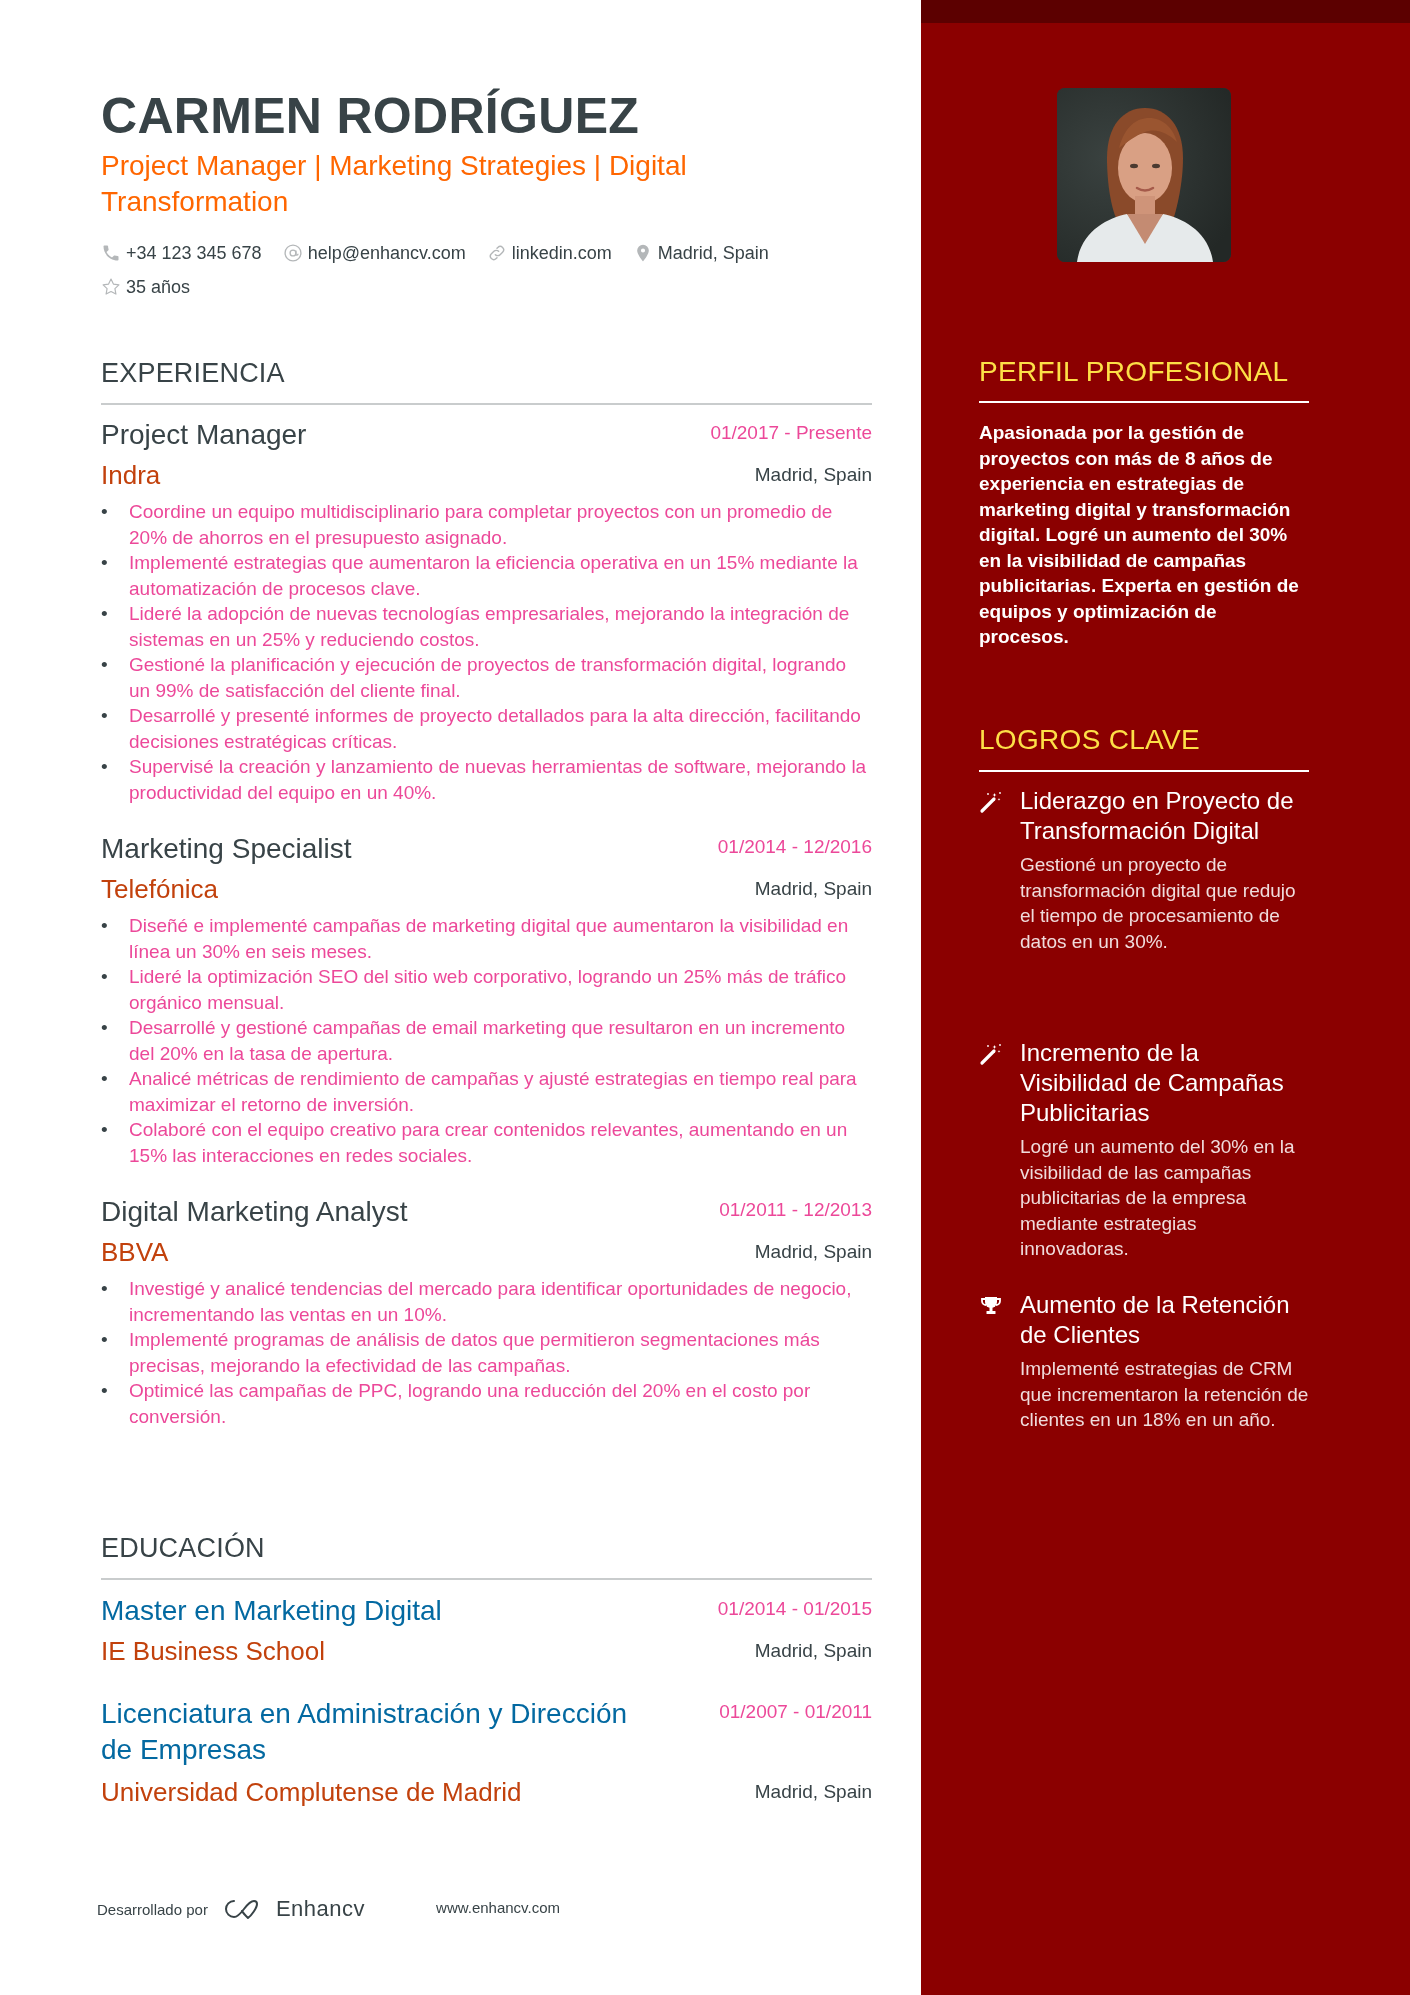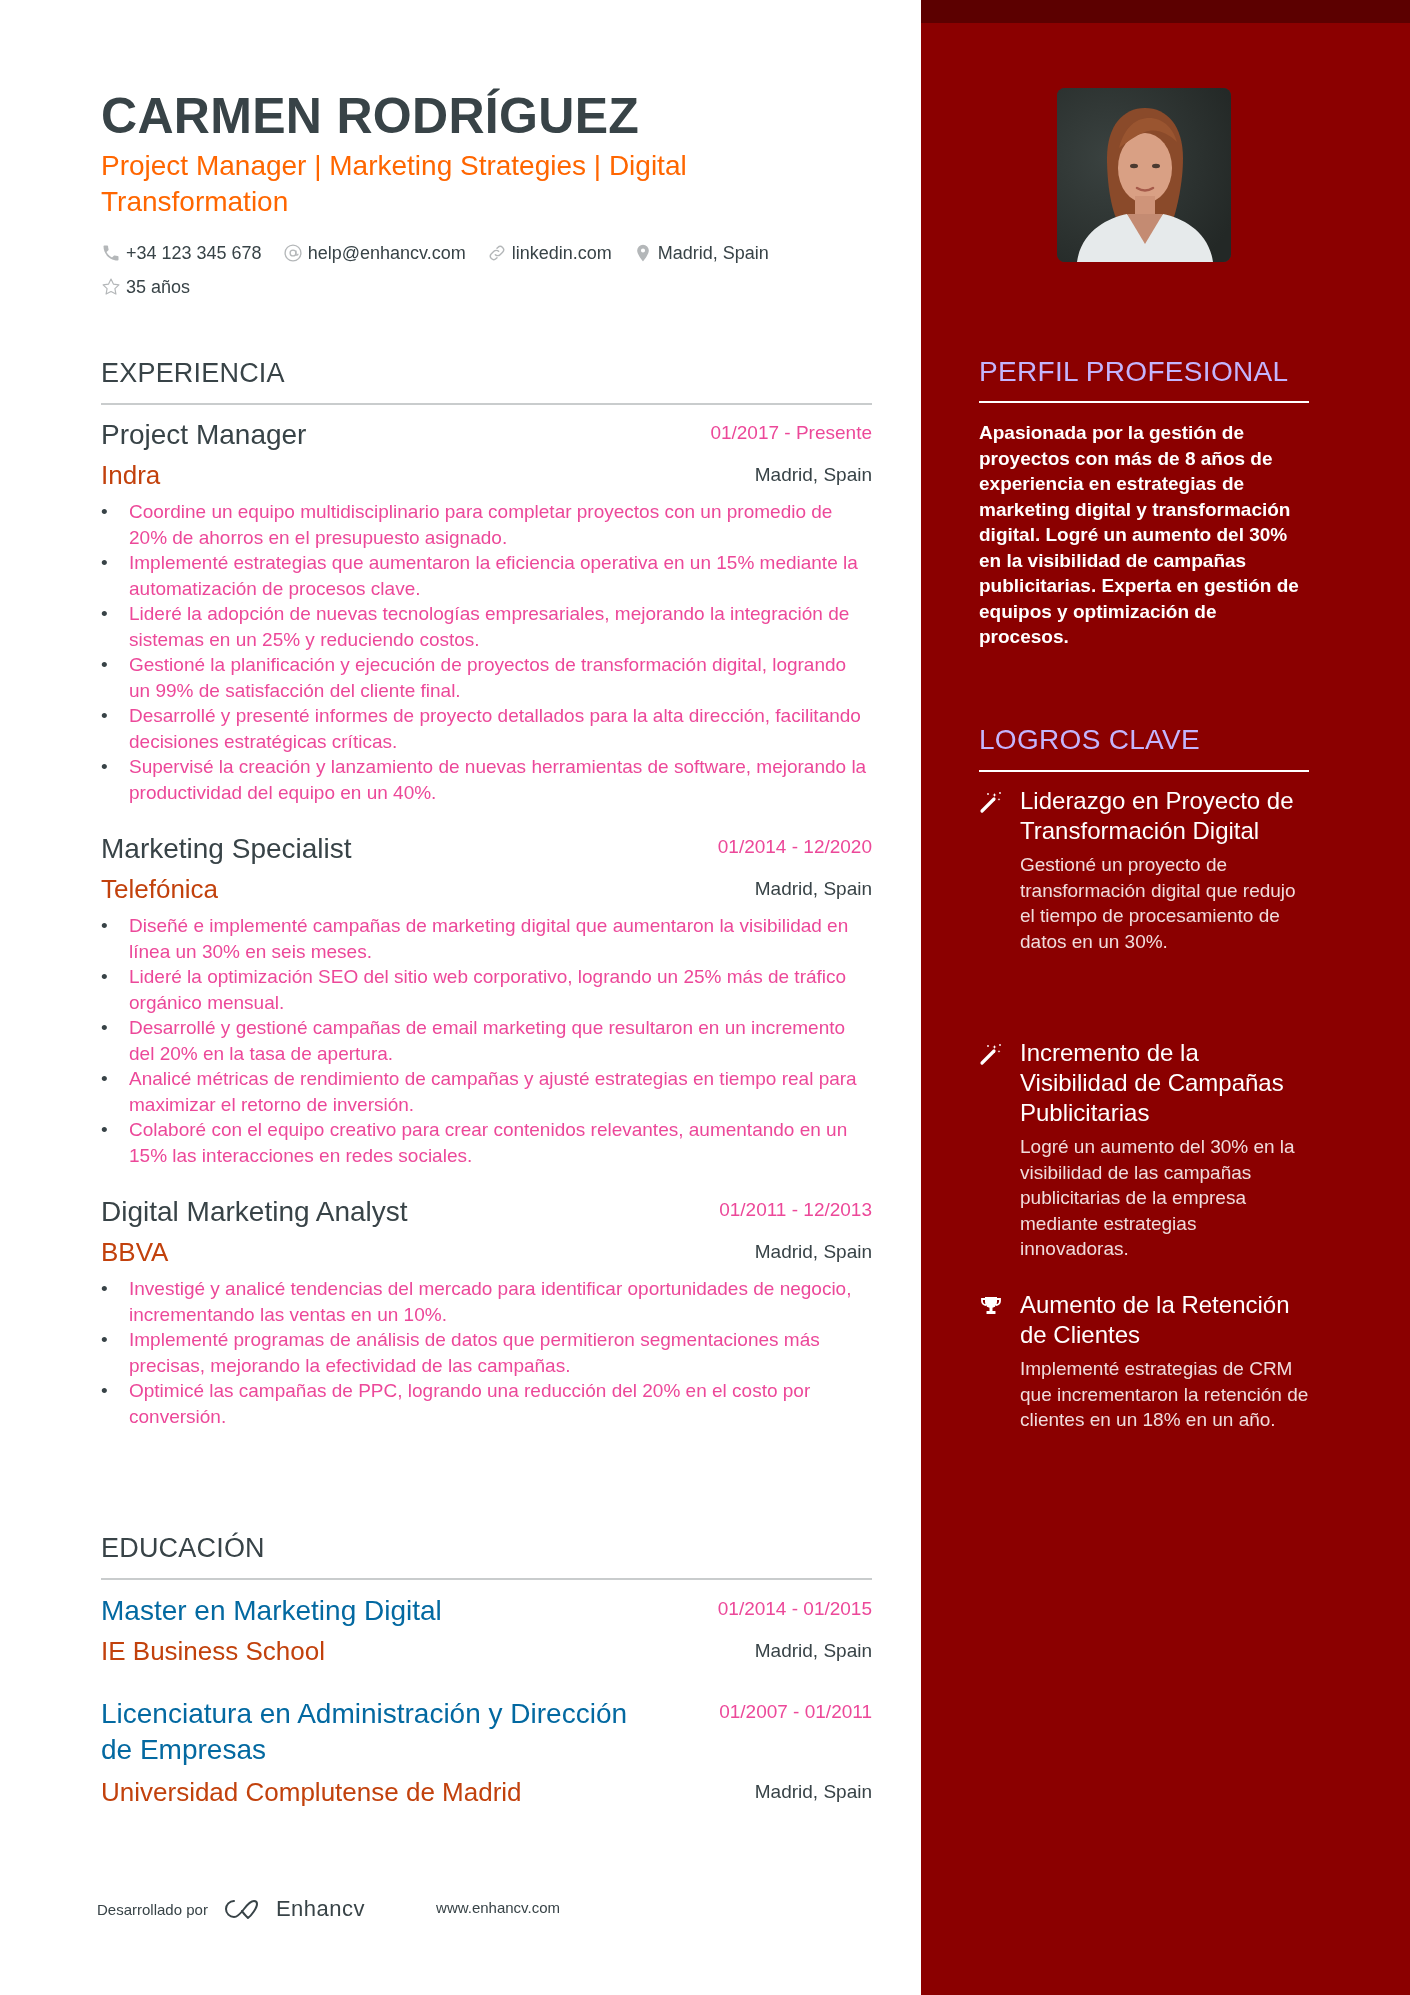--- a/index.html
+++ b/index.html
@@ -34,21 +34,21 @@
   .footer-left { position: absolute; left: 97px; top: 1895px; display: flex; align-items: center; font-size: 15px; color: #384347; }
   .footer-left .by { margin-right: 12px; }
   .footer-left svg { width: 48px; height: 28px; margin-right: 8px; }
   .footer-left .brand { font-size: 22px; color: #384347; letter-spacing: 0.5px; font-weight: normal; }
   .footer-right { position: absolute; right: 532px; top: 1899px; font-size: 15px; color: #384347; }
 
   
   .sidebar { position: absolute; left: 921px; top: 0; width: 489px; height: 1995px; background: #8b0000; color: #ffffff; }
   .sidebar-band { position: absolute; left: 0; top: 0; width: 489px; height: 23px; background: #5c0000; }
   .photo { position: absolute; left: 136px; top: 88px; width: 174px; height: 174px; border-radius: 8px; overflow: hidden; background: #2d3432; }
-  .side-title { position: absolute; left: 58px; font-size: 28px; color: #c4b5fd; letter-spacing: 0.3px; line-height: 34px; text-transform: uppercase; }
+  .side-title { position: absolute; left: 58px; font-size: 28px; color: #fde047; letter-spacing: 0.3px; line-height: 34px; text-transform: uppercase; }
   .side-rule { position: absolute; left: 58px; width: 330px; height: 2px; background: #ffffff; }
   .summary { position: absolute; left: 58px; top: 420px; width: 330px; font-size: 19px; line-height: 25.5px; color: #ffffff; font-weight: bold; }
 
   .ach { position: absolute; left: 58px; width: 330px; }
   .ach-icon { position: absolute; left: 0; top: 4px; width: 24px; height: 24px; }
   .ach-title { margin-left: 41px; font-size: 24px; line-height: 30px; color: #ffffff; }
   .ach-desc { margin-left: 41px; margin-top: 6px; font-size: 19px; line-height: 25.5px; color: #f0dcdc; }
 </style>
 </head>
 <body>
@@ -111,21 +111,21 @@
       <li>Lideré la adopción de nuevas tecnologías empresariales, mejorando la integración de sistemas en un 25% y reduciendo costos.</li>
       <li>Gestioné la planificación y ejecución de proyectos de transformación digital, logrando un 99% de satisfacción del cliente final.</li>
       <li>Desarrollé y presenté informes de proyecto detallados para la alta dirección, facilitando decisiones estratégicas críticas.</li>
       <li>Supervisé la creación y lanzamiento de nuevas herramientas de software, mejorando la productividad del equipo en un 40%.</li>
     </ul>
   </div>
 
   <div class="entry" style="top:831px;">
     <div class="entry-head">
       <div class="entry-title">Marketing Specialist</div>
-      <div class="entry-date">01/2014 - 12/2020</div>
+      <div class="entry-date">01/2014 - 12/2016</div>
     </div>
     <div class="entry-sub">
       <div class="entry-company">Telefónica</div>
       <div class="entry-loc">Madrid, Spain</div>
     </div>
     <ul class="bullets">
       <li>Diseñé e implementé campañas de marketing digital que aumentaron la visibilidad en línea un 30% en seis meses.</li>
       <li>Lideré la optimización SEO del sitio web corporativo, logrando un 25% más de tráfico orgánico mensual.</li>
       <li>Desarrollé y gestioné campañas de email marketing que resultaron en un incremento del 20% en la tasa de apertura.</li>
       <li>Analicé métricas de rendimiento de campañas y ajusté estrategias en tiempo real para maximizar el retorno de inversión.</li>

